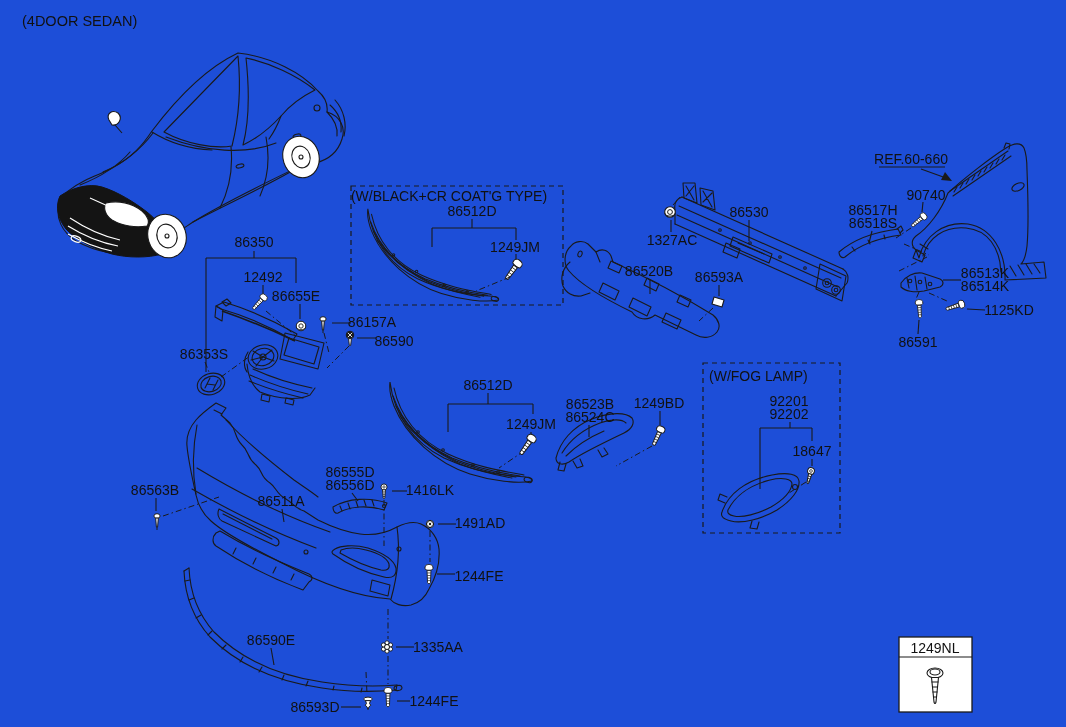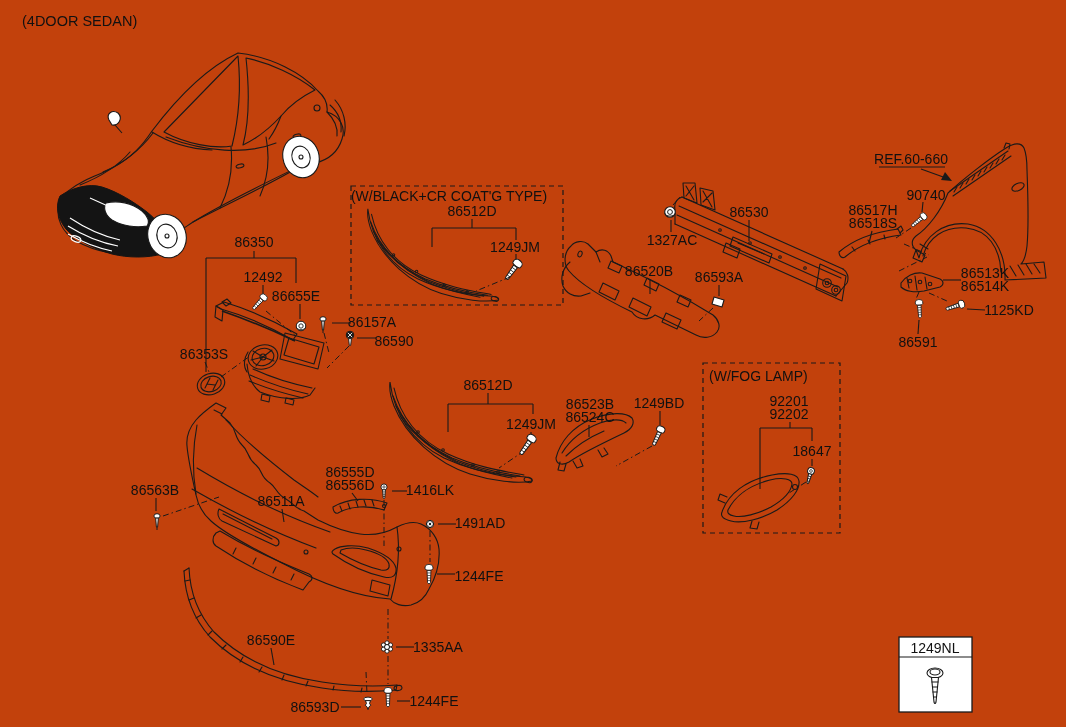--- a/index.html
+++ b/index.html
@@ -1,16 +1,16 @@
 <!DOCTYPE html>
 <html><head>
 <meta charset="utf-8">
 <style>
   html,body{margin:0;padding:0;background:#ffffff;}
-  .stage{width:1066px;height:727px;position:relative;background:#c2410c;overflow:hidden;}
+  .stage{width:1066px;height:727px;position:relative;background:#1d4ed8;overflow:hidden;}
   svg{display:block;}
   .lbl{font-family:"Liberation Sans",sans-serif;font-size:14px;fill:#111;}
   .ttl{font-family:"Liberation Sans",sans-serif;font-size:14.5px;fill:#111;}
   .ln{stroke:#1a1a1a;stroke-width:1.1;fill:none;}
   .ln2{stroke:#1a1a1a;stroke-width:1.6;fill:none;}
   .dd{stroke:#1a1a1a;stroke-width:1;fill:none;stroke-dasharray:6 3 1.5 3;}
   .dbox{stroke:#1a1a1a;stroke-width:1.2;fill:none;stroke-dasharray:5 4;}
   .part{stroke:#1a1a1a;stroke-width:1.1;fill:none;stroke-linejoin:round;stroke-linecap:round;}
   .partw{stroke:#1a1a1a;stroke-width:1.1;fill:#fff;stroke-linejoin:round;}
   .dark{fill:#141414;stroke:#141414;}

